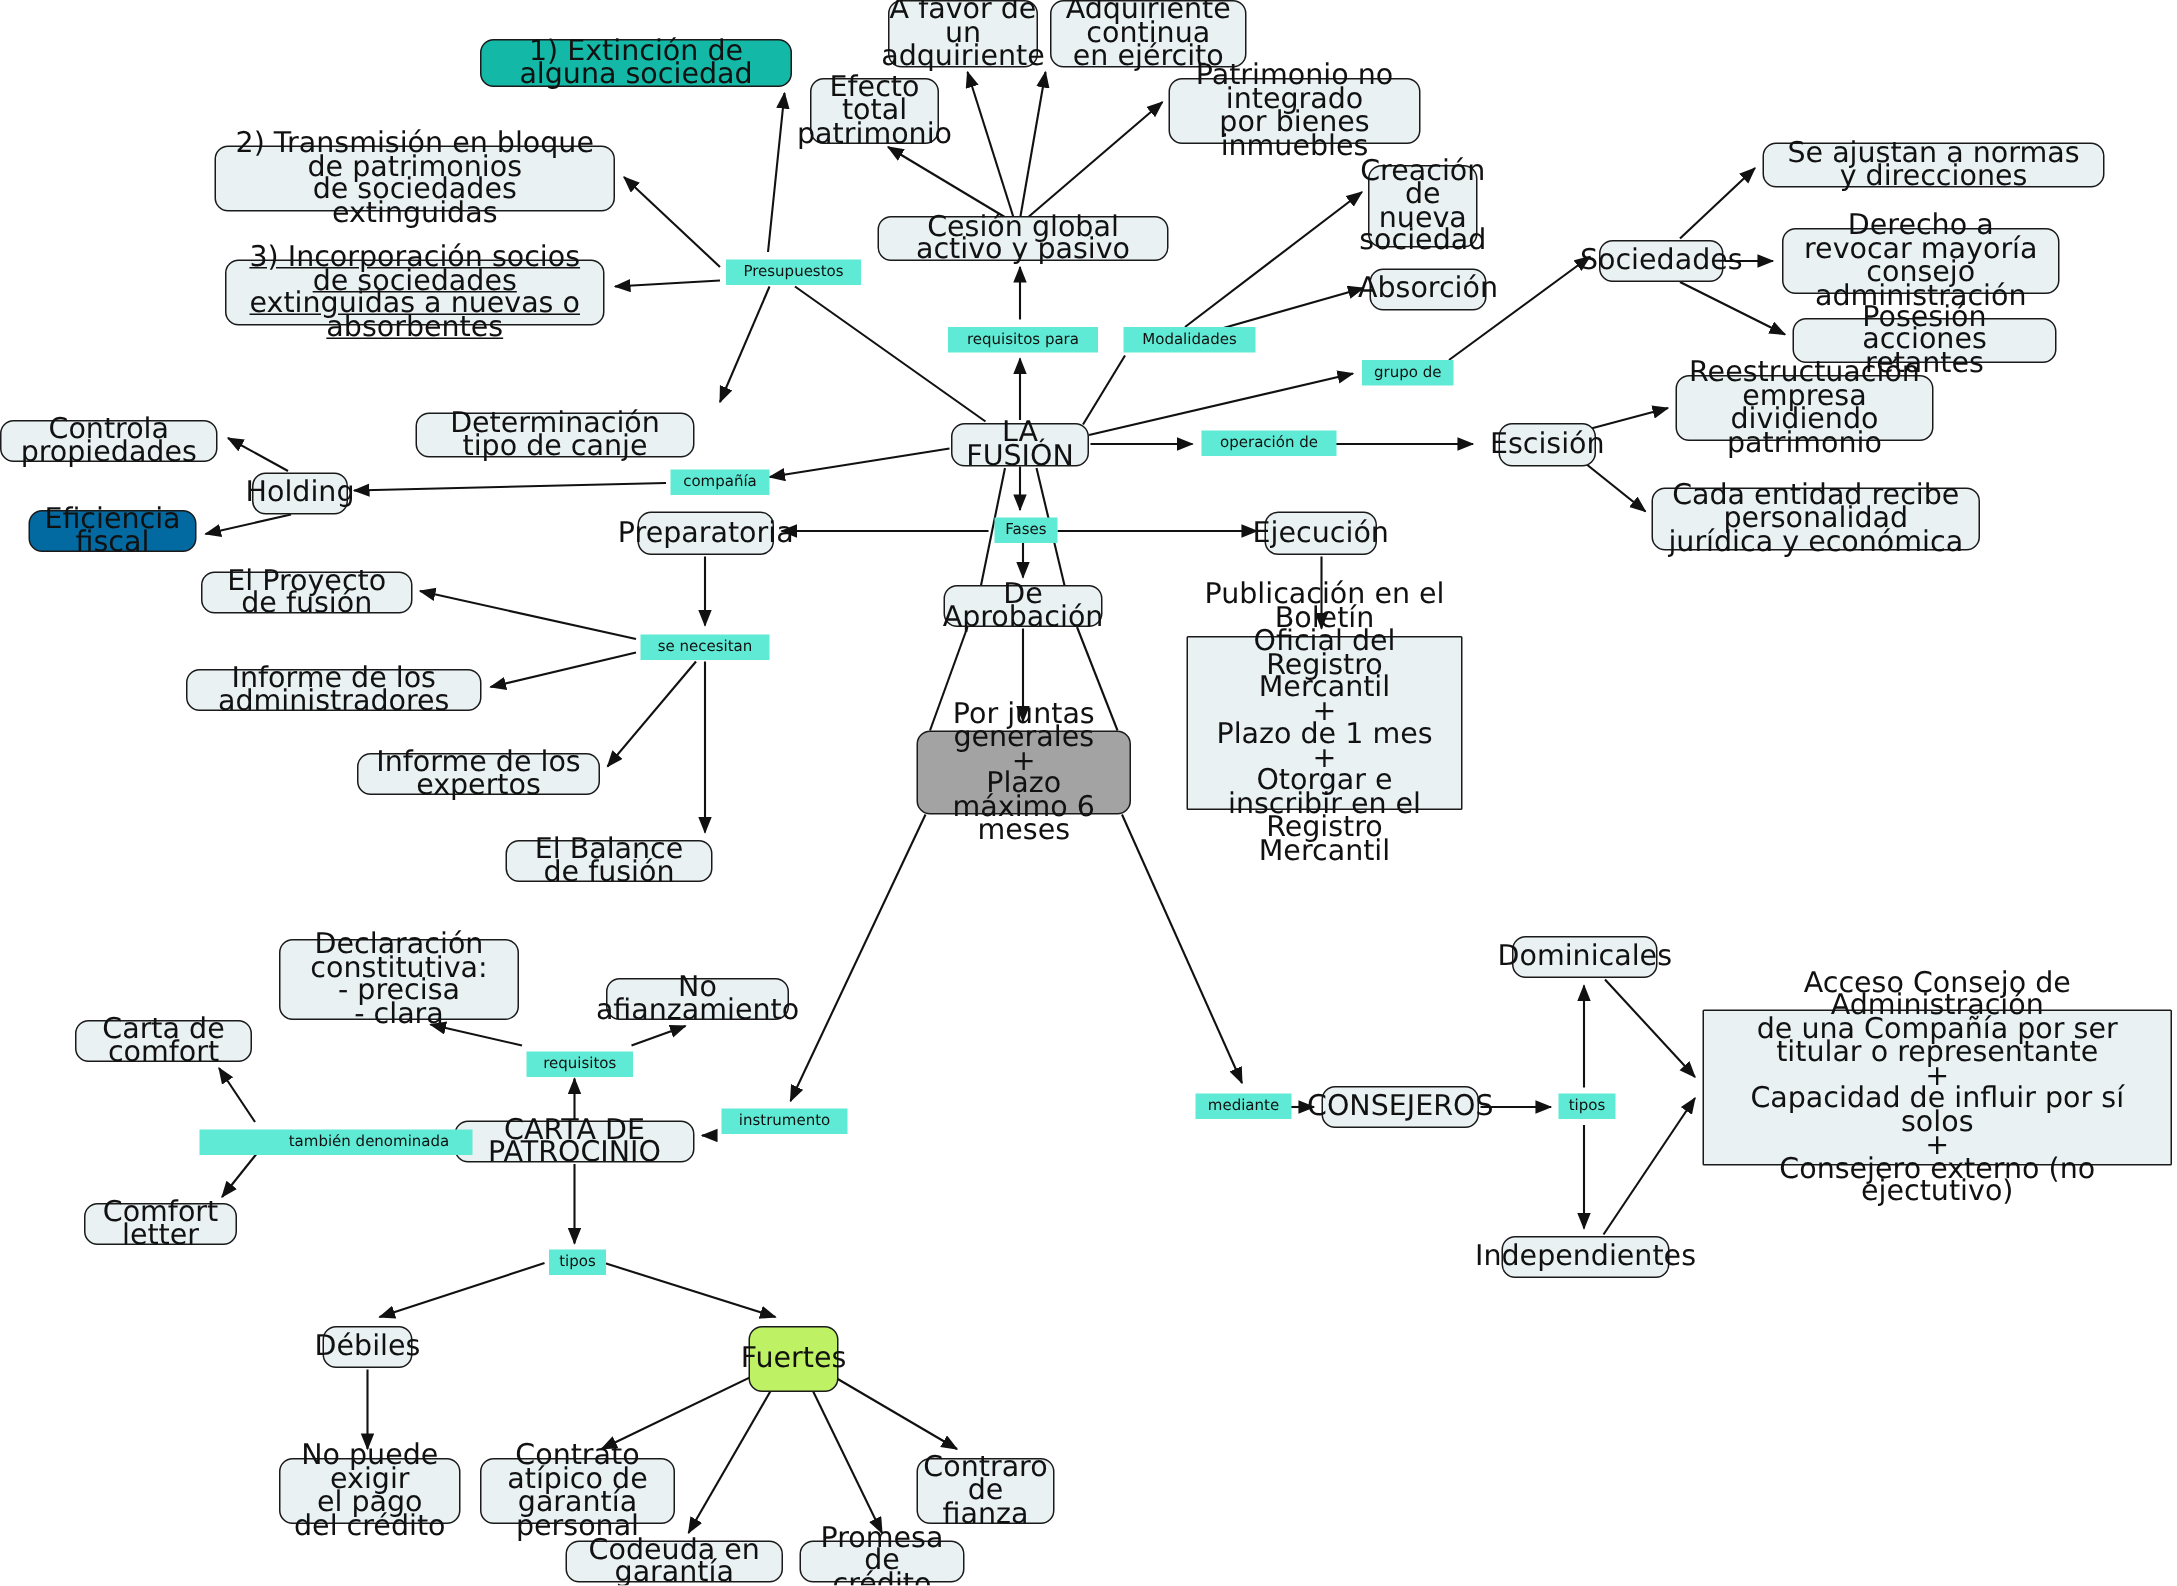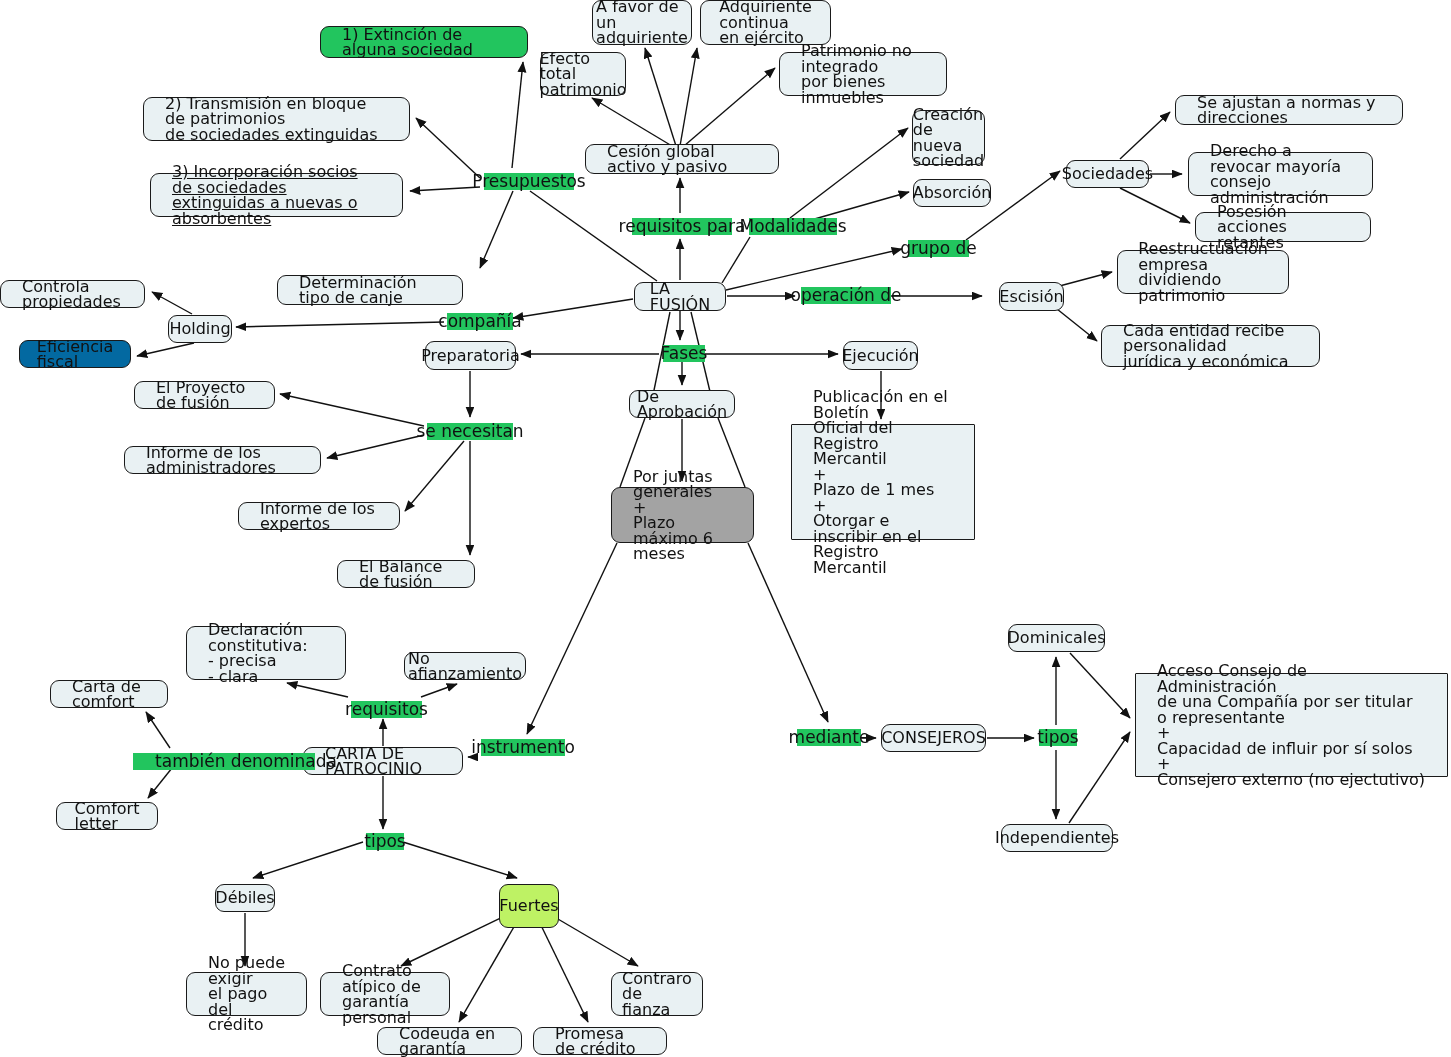--- a/index.html
+++ b/index.html
@@ -26,38 +26,38 @@
     z-index: 1;
   }
   .node {
     position: absolute;
     z-index: 2;
     box-sizing: border-box;
     background: #e9f1f3;
     border: 1.4px solid #1a1a1a;
     border-radius: 9px;
     color: #111111;
-    font-size: 16px;
+    font-size: 19px;
     line-height: 15.5px;
-    text-align: left;
+    text-align: center;
     display: flex;
     align-items: center;
     justify-content: center;
-    padding: 3px 21px;
+    padding: 3px 9px;
     white-space: pre-line;
   }
   .node.big {
     border-radius: 1px;
   }
   .linklabel {
     position: absolute;
     z-index: 3;
-    background: #22c55e;
+    background: #5eead4;
     color: #111111;
-    font-size: 17px;
+    font-size: 10px;
     line-height: 15px;
     text-align: center;
     white-space: nowrap;
     padding: 0 2px;
     display: flex;
     align-items: center;
     justify-content: center;
   }
 </style>
 </head>
@@ -134,21 +134,21 @@
         <path d="M 403,842 L 517,878" fill="none" stroke="#111111" stroke-width="1.4" marker-end="url(#arrowhead)"></path>
         <path d="M 245,913 L 245,966" fill="none" stroke="#111111" stroke-width="1.4" marker-end="url(#arrowhead)"></path>
         <path d="M 513,912 L 401,966" fill="none" stroke="#111111" stroke-width="1.4" marker-end="url(#arrowhead)"></path>
         <path d="M 522,913 L 459,1022" fill="none" stroke="#111111" stroke-width="1.4" marker-end="url(#arrowhead)"></path>
         <path d="M 535,913 L 588,1022" fill="none" stroke="#111111" stroke-width="1.4" marker-end="url(#arrowhead)"></path>
         <path d="M 546,912 L 638,966" fill="none" stroke="#111111" stroke-width="1.4" marker-end="url(#arrowhead)"></path>
       </g>
   </svg>
 
   <div id="node-layer">
-      <div class="node" style="left: 320px; top: 26px; width: 208px; height: 32px; background: #22c55e; border-color: rgb(26, 26, 26);">1) Extinción de alguna sociedad</div>
+      <div class="node" style="left: 320px; top: 26px; width: 208px; height: 32px; background: #14b8a6; border-color: rgb(26, 26, 26);">1) Extinción de alguna sociedad</div>
       <div class="node" style="left: 592px; top: 0px; width: 100px; height: 45px; background: rgb(233, 241, 243); border-color: rgb(26, 26, 26);">A favor de un
 adquiriente</div>
       <div class="node" style="left: 700px; top: 0px; width: 131px; height: 45px; background: rgb(233, 241, 243); border-color: rgb(26, 26, 26);">Adquiriente
 continua en ejército</div>
       <div class="node" style="left: 540px; top: 52px; width: 86px; height: 44px; background: rgb(233, 241, 243); border-color: rgb(26, 26, 26);">Efecto total
 patrimonio</div>
       <div class="node" style="left: 779px; top: 52px; width: 168px; height: 44px; background: rgb(233, 241, 243); border-color: rgb(26, 26, 26);">Patrimonio no integrado
 por bienes inmuebles</div>
       <div class="node" style="left: 143px; top: 97px; width: 267px; height: 44px; background: rgb(233, 241, 243); border-color: rgb(26, 26, 26);">2) Transmisión en bloque de patrimonios
 de sociedades extinguidas</div>
@@ -209,21 +209,21 @@
       <div class="node" style="left: 1001px; top: 824px; width: 112px; height: 28px; background: rgb(233, 241, 243); border-color: rgb(26, 26, 26);">Independientes</div>
       <div class="node" style="left: 215px; top: 884px; width: 60px; height: 28px; background: rgb(233, 241, 243); border-color: rgb(26, 26, 26);">Débiles</div>
       <div class="node" style="left: 499px; top: 884px; width: 60px; height: 44px; background: #bef264; border-color: rgb(26, 26, 26);">Fuertes</div>
       <div class="node" style="left: 186px; top: 972px; width: 121px; height: 44px; background: rgb(233, 241, 243); border-color: rgb(26, 26, 26);">No puede exigir
 el pago del crédito</div>
       <div class="node" style="left: 320px; top: 972px; width: 130px; height: 44px; background: rgb(233, 241, 243); border-color: rgb(26, 26, 26);">Contrato atípico de
 garantía personal</div>
       <div class="node" style="left: 611px; top: 972px; width: 92px; height: 44px; background: rgb(233, 241, 243); border-color: rgb(26, 26, 26);">Contraro de
 fianza</div>
       <div class="node" style="left: 377px; top: 1027px; width: 145px; height: 28px; background: rgb(233, 241, 243); border-color: rgb(26, 26, 26);">Codeuda en garantía</div>
-      <div class="node" style="left: 533px; top: 1027px; width: 134px; height: 28px; background: rgb(233, 241, 243); border-color: rgb(26, 26, 26);">Promesa de crédito</div>
+      <div class="node" style="left: 533px; top: 1027px; width: 110px; height: 28px; background: rgb(233, 241, 243); border-color: rgb(26, 26, 26);">Promesa de crédito</div>
     </div>
   <div id="label-layer">
       <div class="linklabel" style="left: 484px; top: 173px; width: 86px; height: 17px;">Presupuestos</div>
       <div class="linklabel" style="left: 632px; top: 218px; width: 96px; height: 17px;">requisitos para</div>
       <div class="linklabel" style="left: 749px; top: 218px; width: 84px; height: 17px;">Modalidades</div>
       <div class="linklabel" style="left: 908px; top: 240px; width: 57px; height: 17px;">grupo de</div>
       <div class="linklabel" style="left: 801px; top: 287px; width: 86px; height: 17px;">operación de</div>
       <div class="linklabel" style="left: 447px; top: 313px; width: 62px; height: 17px;">compañía</div>
       <div class="linklabel" style="left: 663px; top: 345px; width: 38px; height: 17px;">Fases</div>
       <div class="linklabel" style="left: 427px; top: 423px; width: 82px; height: 17px;">se necesitan</div>

